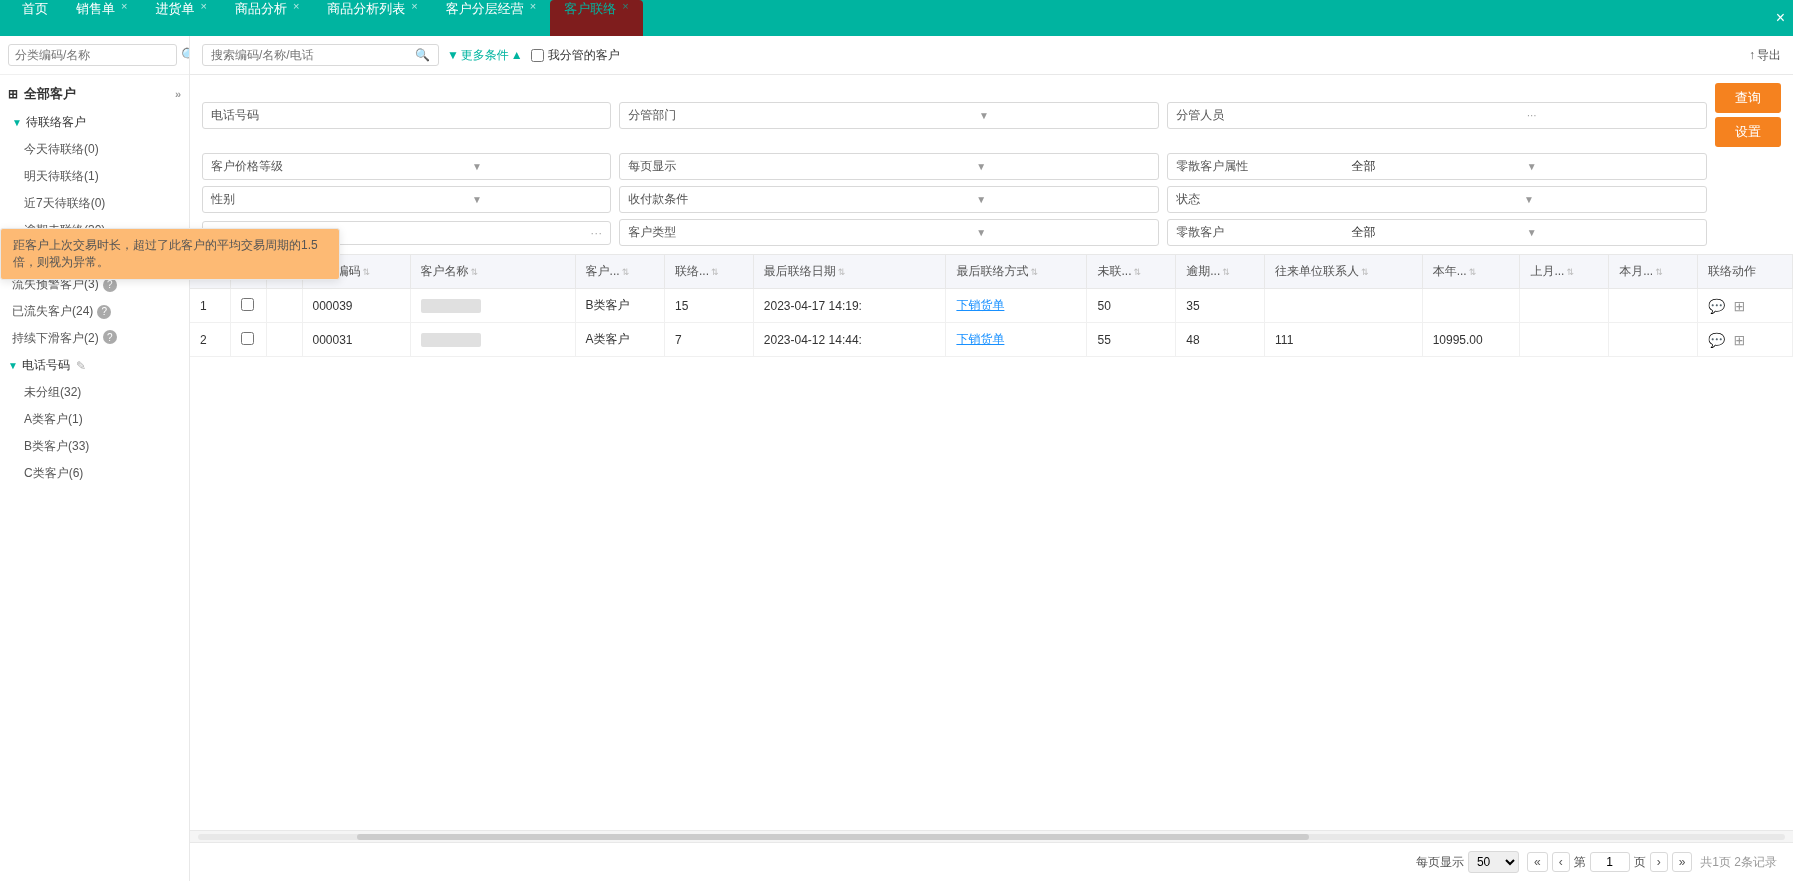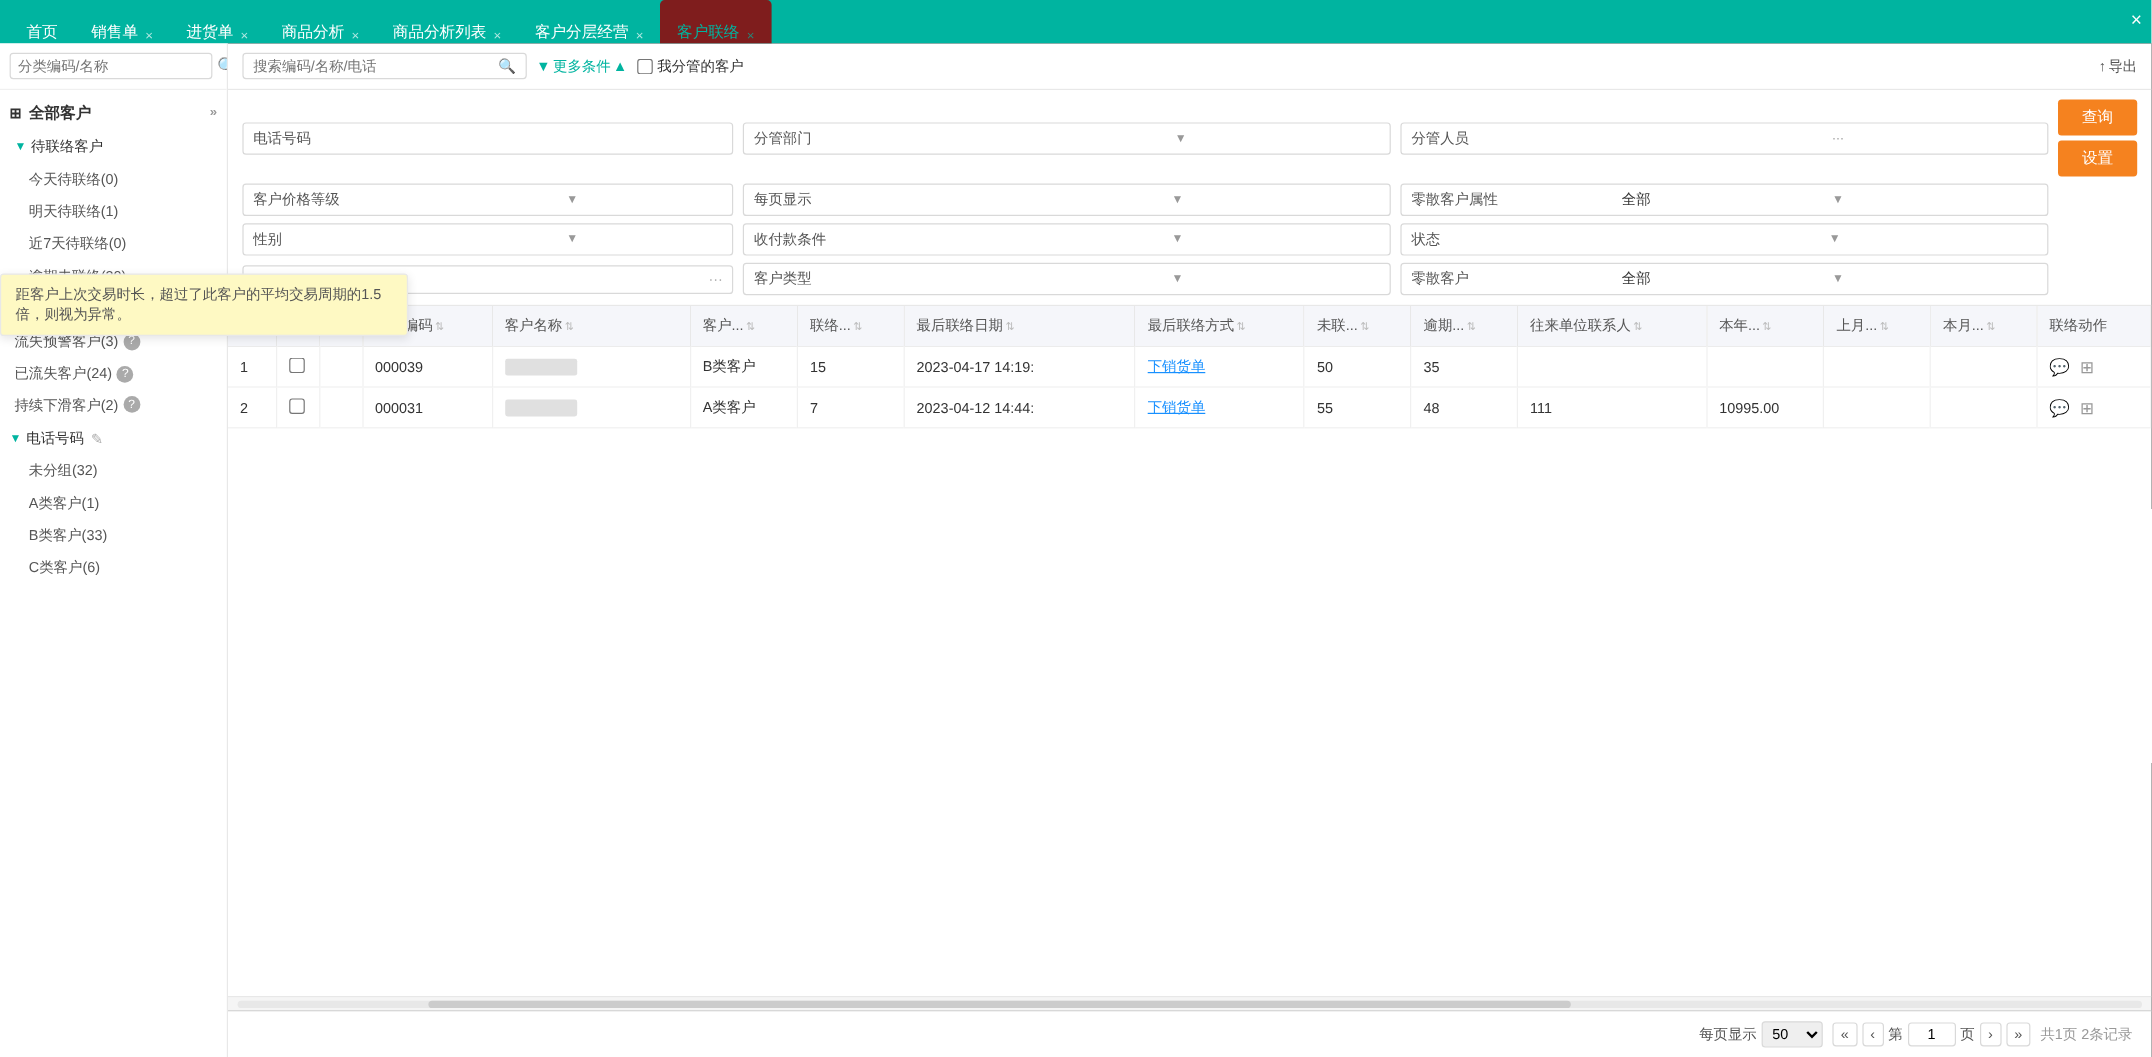--- a/index.html
+++ b/index.html
@@ -6,21 +6,21 @@
     body { font-family: "Microsoft YaHei", Arial, sans-serif; font-size: 12px; background: #f0f2f5; color: #333; overflow: hidden; }
 
     
     .top-nav {
       display: flex; align-items: center;
       background: #00b4a0; height: 36px;
       padding: 0 8px; position: relative;
     }
     .top-nav .nav-item {
       color: #fff; padding: 0 14px; height: 36px;
-      display: flex; align-items: flex-end; cursor: pointer;
+      display: flex; align-items: flex-start; cursor: pointer;
       font-size: 13px; white-space: nowrap; position: relative;
     }
     .top-nav .nav-item.active {
       background: #7f1d1d; color: #00b4a0; border-radius: 4px 4px 0 0;
     }
     .top-nav .nav-item .close-x {
       margin-left: 6px; font-size: 11px; opacity: 0.7;
     }
     .top-nav .window-close {
       margin-left: auto; color: #fff; cursor: pointer; font-size: 16px;
@@ -74,21 +74,21 @@
     
     .tree-value-header {
       display: flex; align-items: center; padding: 5px 8px;
       color: #333; cursor: pointer; font-size: 12px; font-weight: 500;
     }
     .tree-value-header .arrow { margin-right: 4px; color: #00b4a0; font-size: 10px; }
 
     
     .content-area {
       flex: 1; display: flex; flex-direction: column; overflow: hidden;
-      background: #000000;
+      background: #0369a1;
     }
 
     
     .filter-bar {
       background: #fff; border-bottom: 1px solid #e8e8e8;
       padding: 8px 12px; display: flex; align-items: center; gap: 8px;
     }
     .filter-search {
       display: flex; align-items: center;
       border: 1px solid #d9d9d9; border-radius: 3px;
@@ -170,21 +170,21 @@
       padding: 8px 10px; color: #333; border-right: 1px solid #f0f0f0;
       white-space: nowrap;
     }
     .link-text { color: #1890ff; cursor: pointer; text-decoration: underline; }
     .action-icons { display: flex; gap: 8px; }
     .action-icon { color: #999; cursor: pointer; font-size: 14px; }
 
     
     .tooltip-overlay {
       position: fixed; top: 228px; left: 0px; z-index: 100;
-      background: #fef9c3; border: 1px solid #e8e8e8;
+      background: #fdba74; border: 1px solid #e8e8e8;
       padding: 8px 12px; border-radius: 3px;
       box-shadow: 0 2px 8px rgba(0,0,0,0.1);
       color: #555; font-size: 12px; max-width: 340px;
     }
 
     
     .pagination {
       display: flex; align-items: center; justify-content: flex-end;
       padding: 8px 16px; background: #fff; border-top: 1px solid #e8e8e8;
       gap: 8px; font-size: 12px; color: #555;

